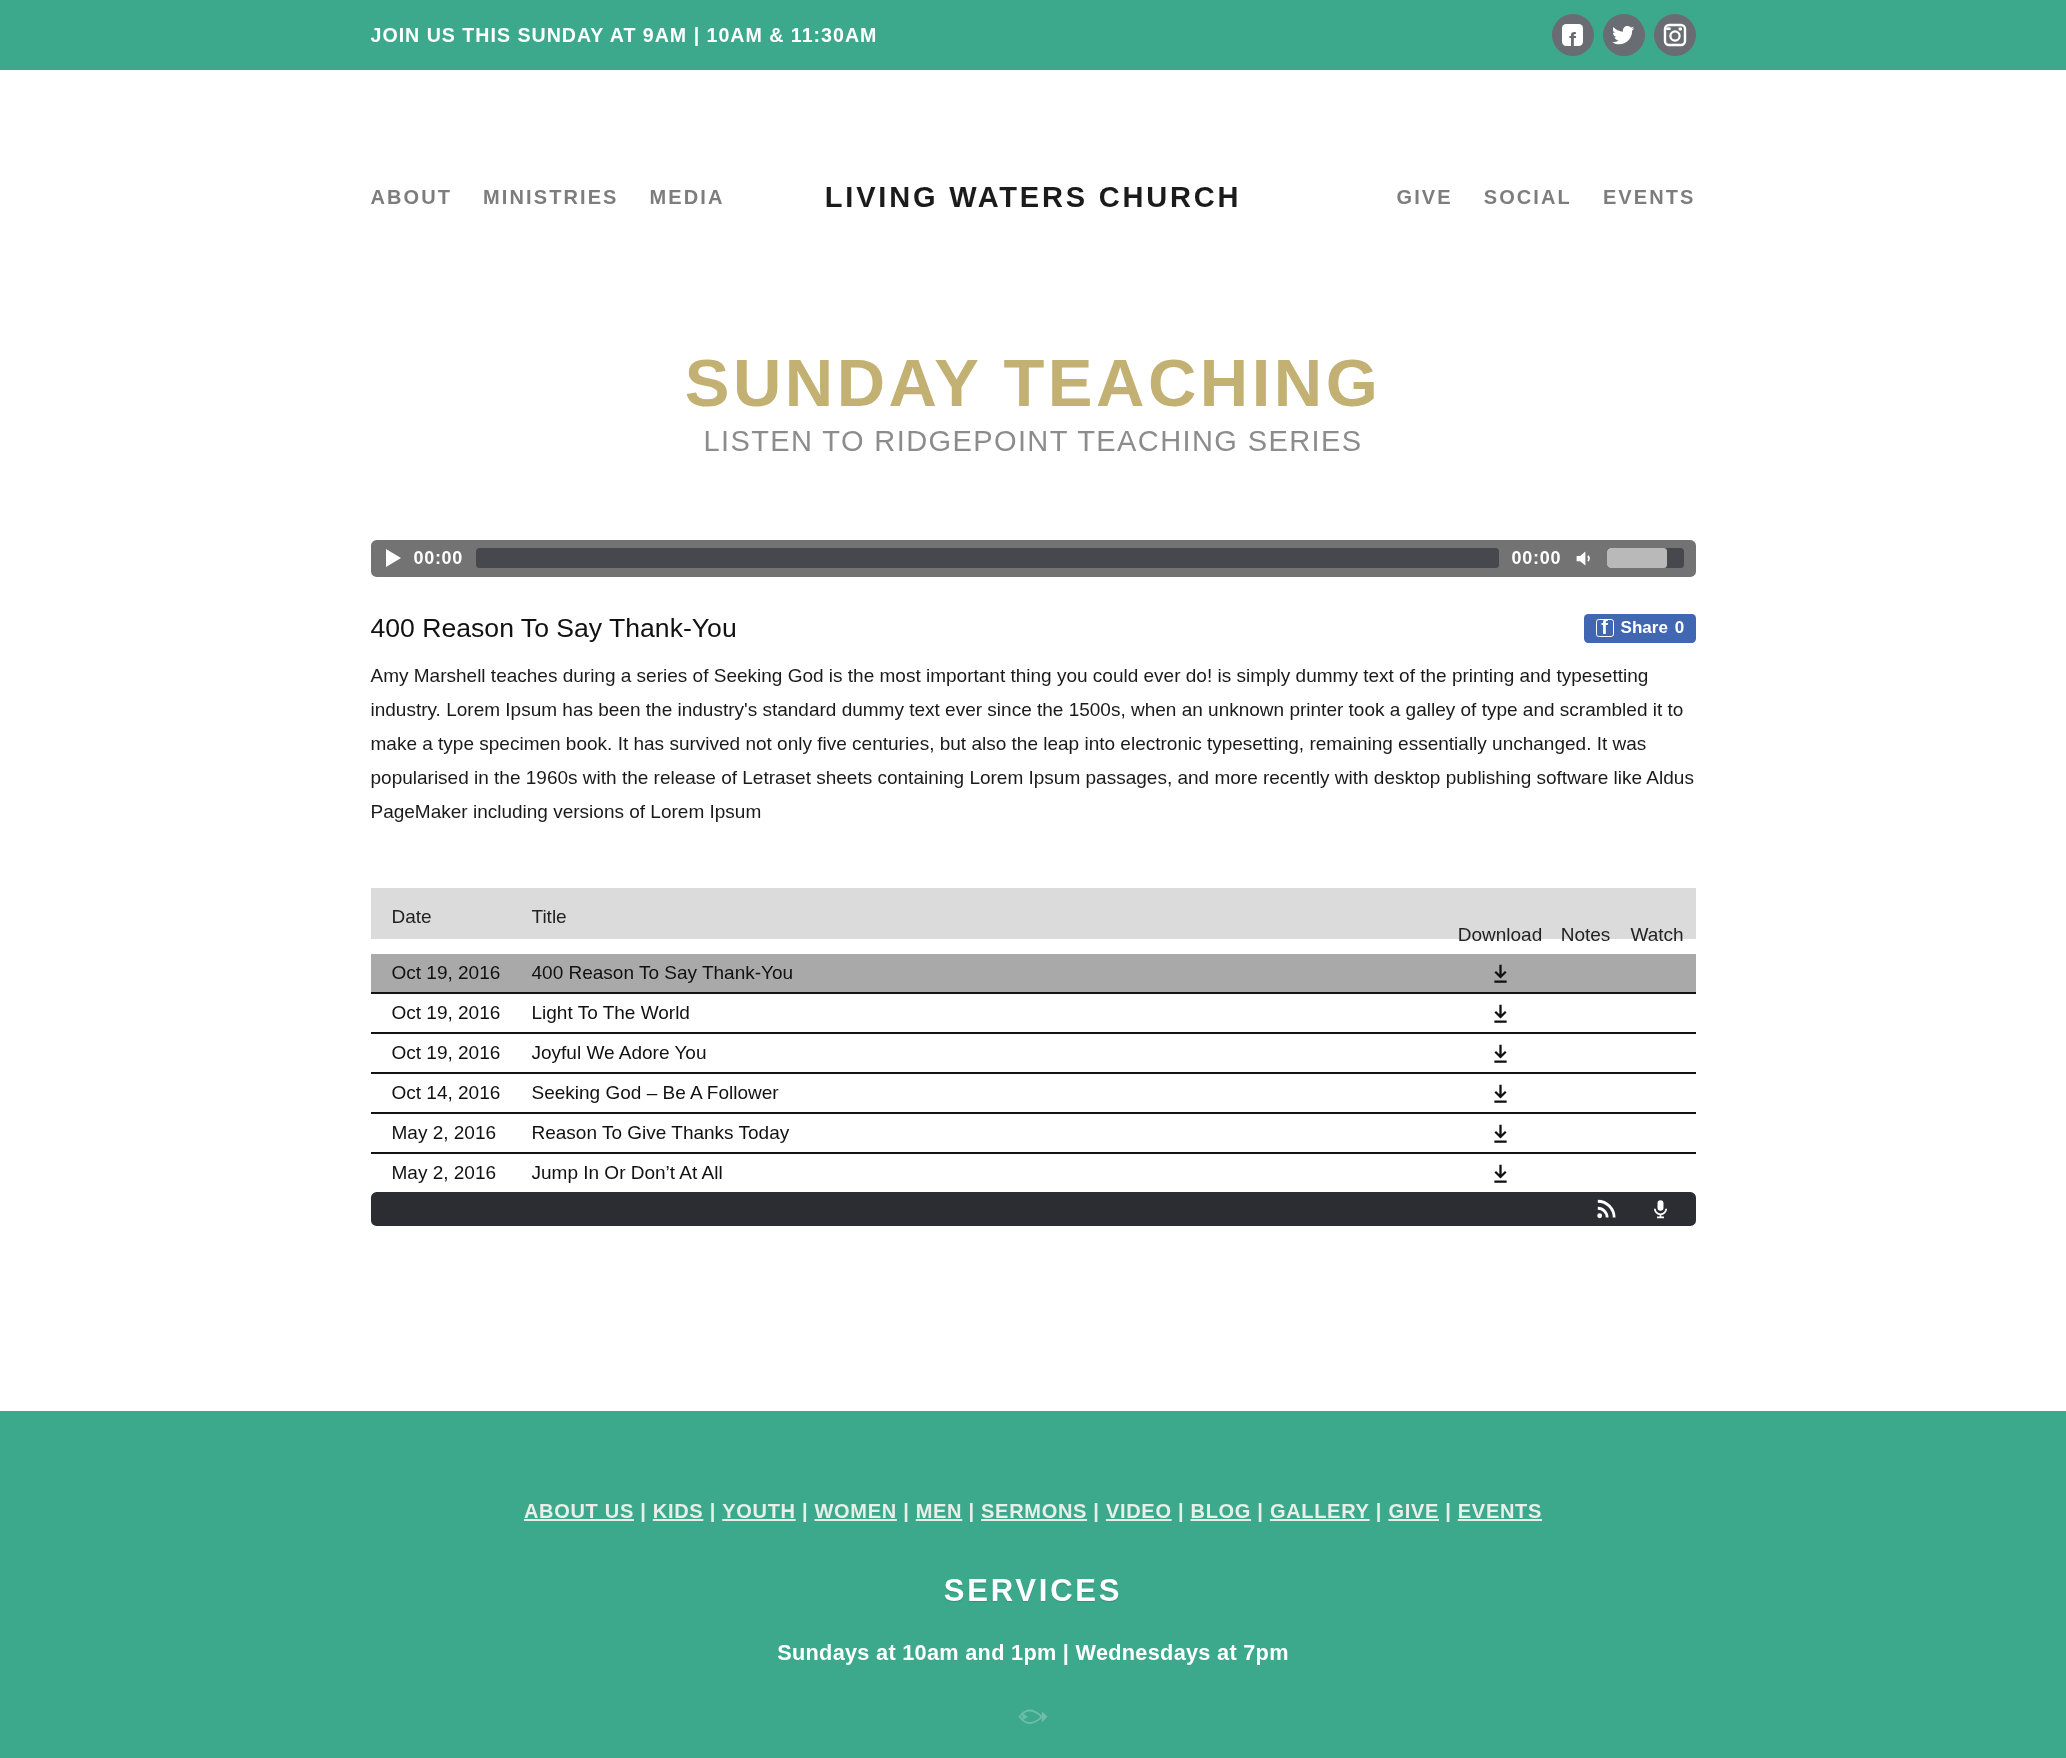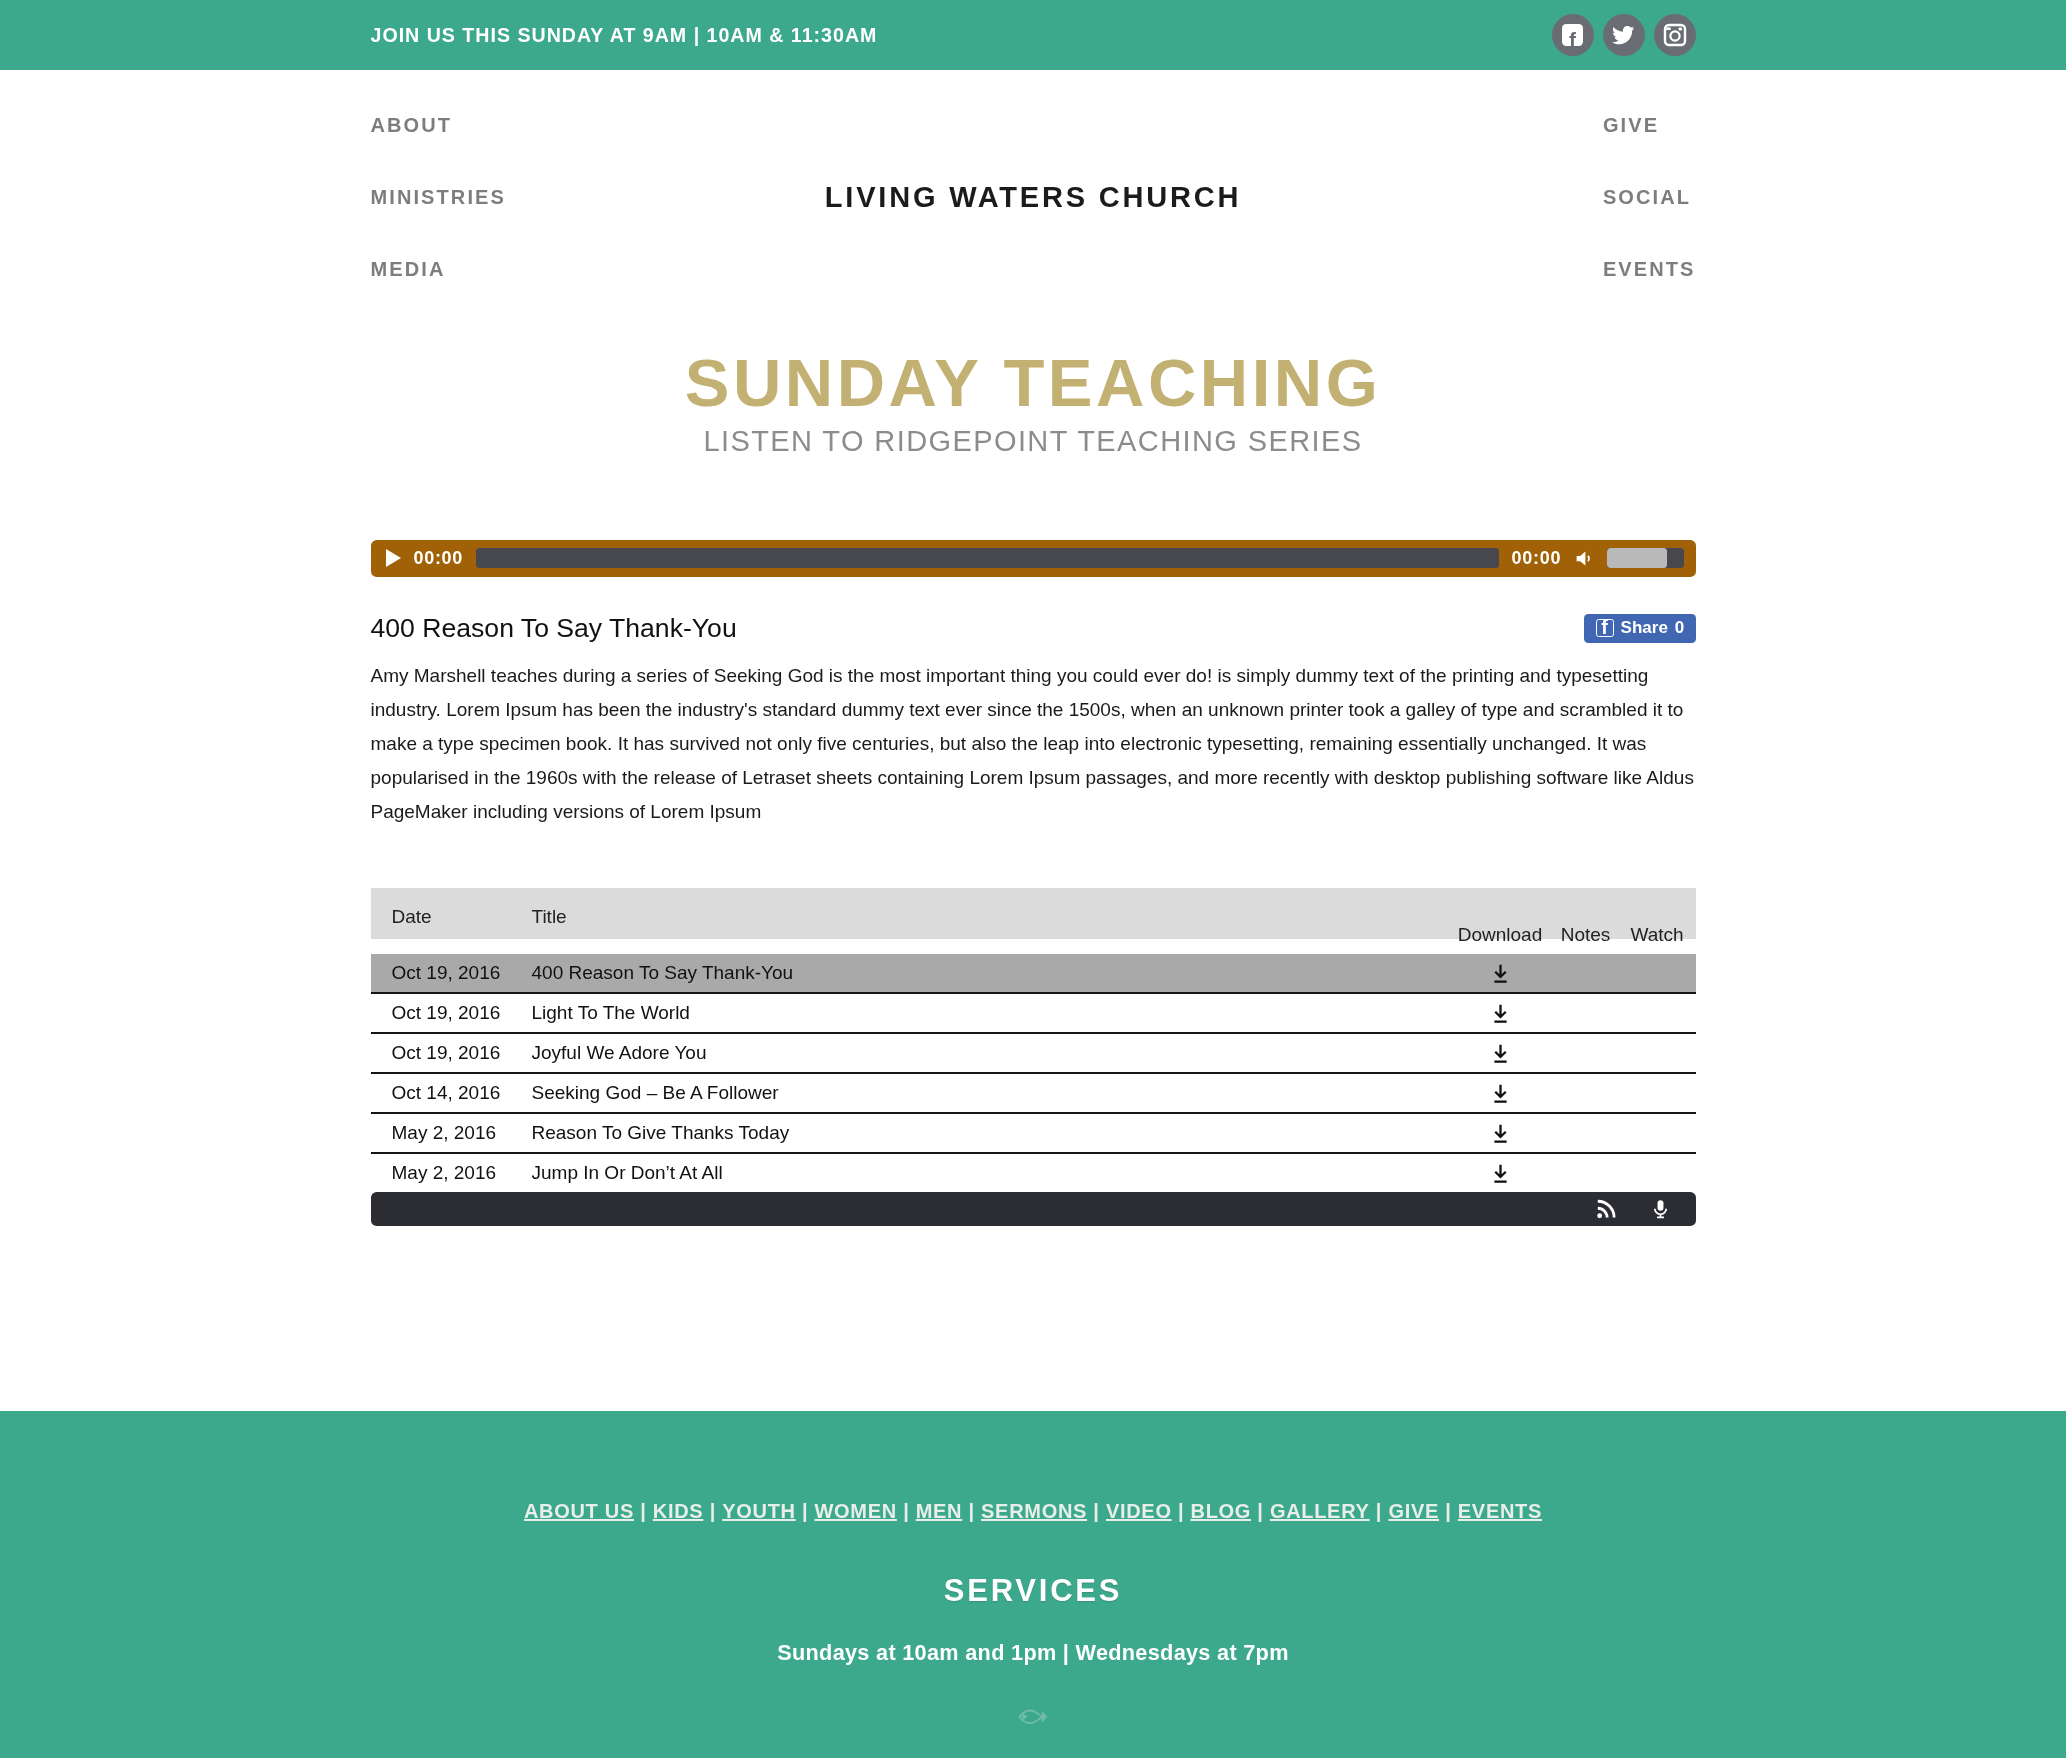--- a/index.html
+++ b/index.html
@@ -12,34 +12,34 @@
   .social { display:flex; gap:9px; }
   .social-btn { width:42px; height:42px; border-radius:50%; background:#696C72; display:flex; align-items:center; justify-content:center; cursor:pointer; }
   .fb-tile { width:21.7px; height:21.7px; background:#fff; border-radius:4.2px; color:#696C72; font-weight:700; font-size:21px; line-height:1; display:flex; align-items:flex-end; justify-content:center; overflow:hidden; }
   .fb-tile span { transform:translateY(4.2px); }
 
   
   .content-area { height:1341px; }
 
   
   .nav-row { width:1325px; margin:0 auto; padding-top:105px; height:150px; display:flex; align-items:center; justify-content:space-between; position:relative; }
-  .nav-group { display:flex; gap:49px;flex-direction:column; }
+  .nav-group { display:flex; gap:31px; }
   .nav-link { color:#7D7D7D; font-size:20px; font-weight:600; letter-spacing:2.1px; cursor:pointer; }
   .site-title { position:absolute; left:50%; transform:translateX(-50%); color:#1B1B1B; font-size:29px; font-weight:600; letter-spacing:2.8px; white-space:nowrap; }
 
   
   .hero { text-align:center; margin-top:126px; }
   .hero-title { color:#C3B173; font-size:67px; font-weight:700; letter-spacing:3.5px; line-height:73px; }
   .hero-subtitle { color:#8C8C8C; font-size:29px; font-weight:500; letter-spacing:1.4px; margin-top:5.6px; }
 
   
   .main-col { width:1325px; margin:0 auto; }
 
   
-  .player { margin-top:82px; height:37px; background:#a16207; border-radius:5.6px; display:flex; align-items:center; padding:0 11.2px; gap:12.6px; }
+  .player { margin-top:82px; height:37px; background:#737373; border-radius:5.6px; display:flex; align-items:center; padding:0 11.2px; gap:12.6px; }
   .play-btn { width:0; height:0; border-left:15.4px solid #fff; border-top:9px solid transparent; border-bottom:9px solid transparent; margin-left:4.2px; cursor:pointer; }
   .time { color:#fff; font-size:18px; font-weight:600; letter-spacing:0.7px; }
   .progress-track { flex:1; height:19.6px; background:#46484E; border-radius:3.5px; cursor:pointer; }
   .volume-track { width:77px; height:19.6px; background:#46484E; border-radius:3.5px; overflow:hidden; cursor:pointer; }
   .volume-fill { height:100%; background:#B9B9B9; border-radius:3.5px; }
 
   
   .sermon-head { margin-top:36px; display:flex; align-items:center; justify-content:space-between; }
   .sermon-title { font-size:26.6px; color:#111; font-weight:400; }
   .share-btn { background:#4267B2; border-radius:4.2px; height:29px; display:flex; align-items:center; gap:7px; padding:0 11.2px; cursor:pointer; }

